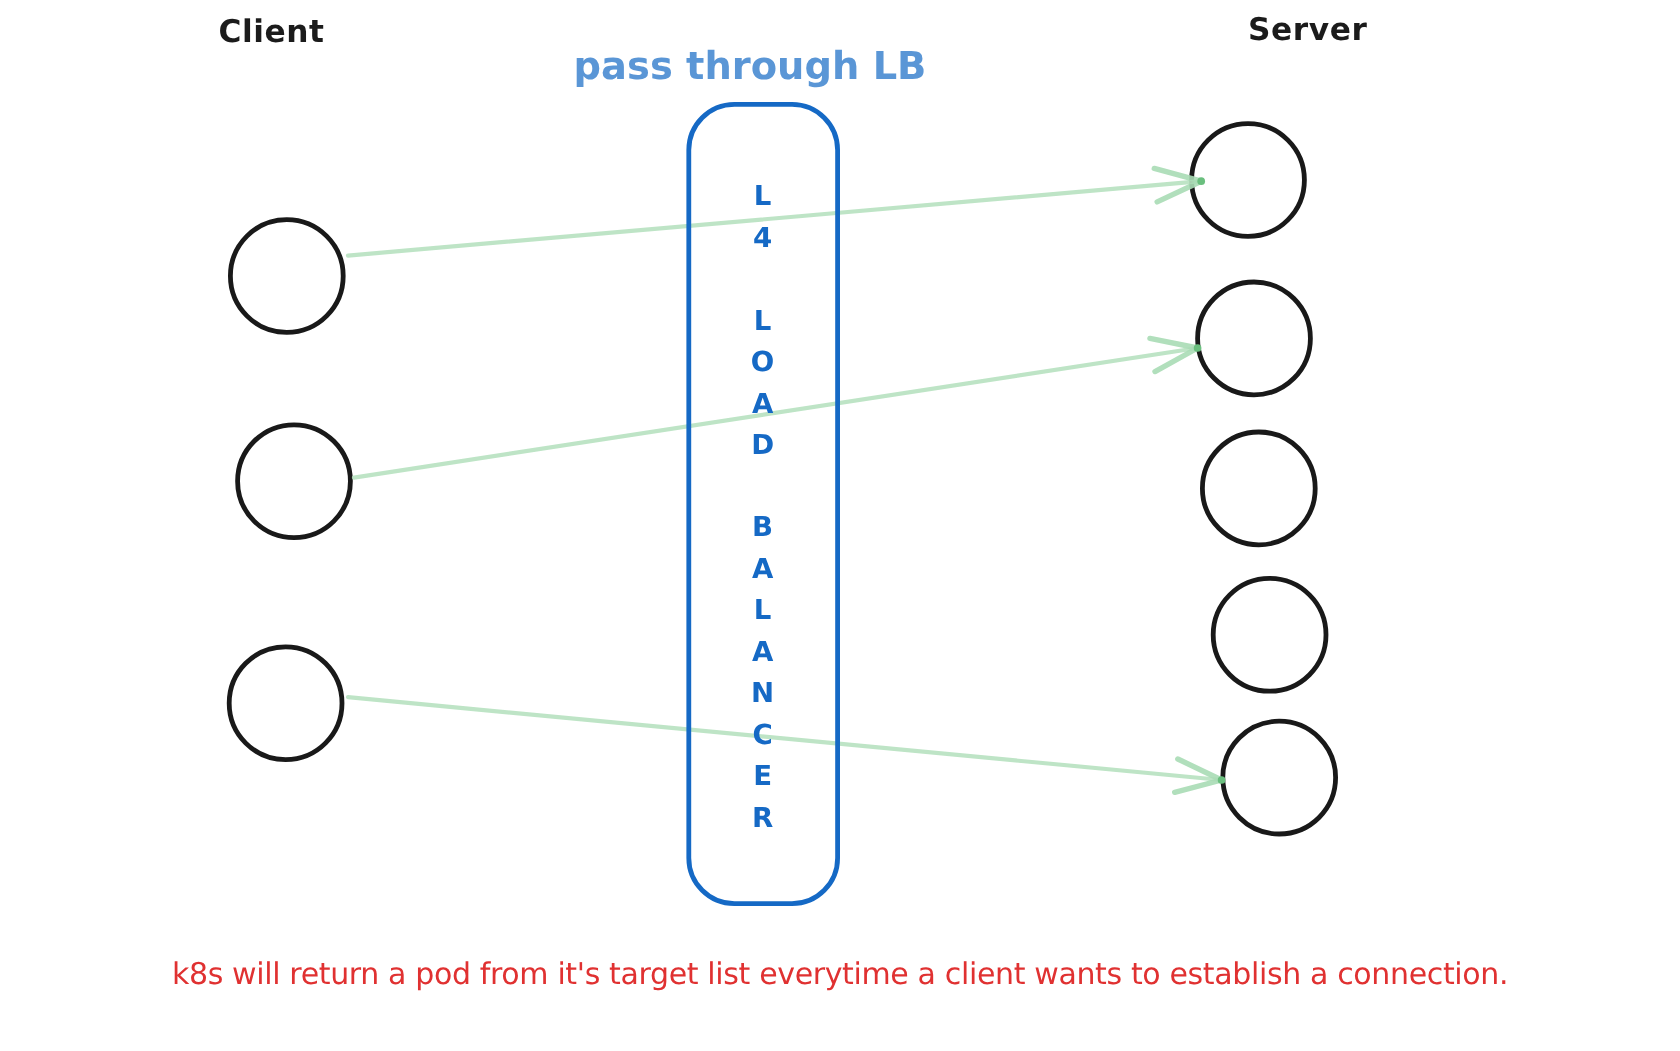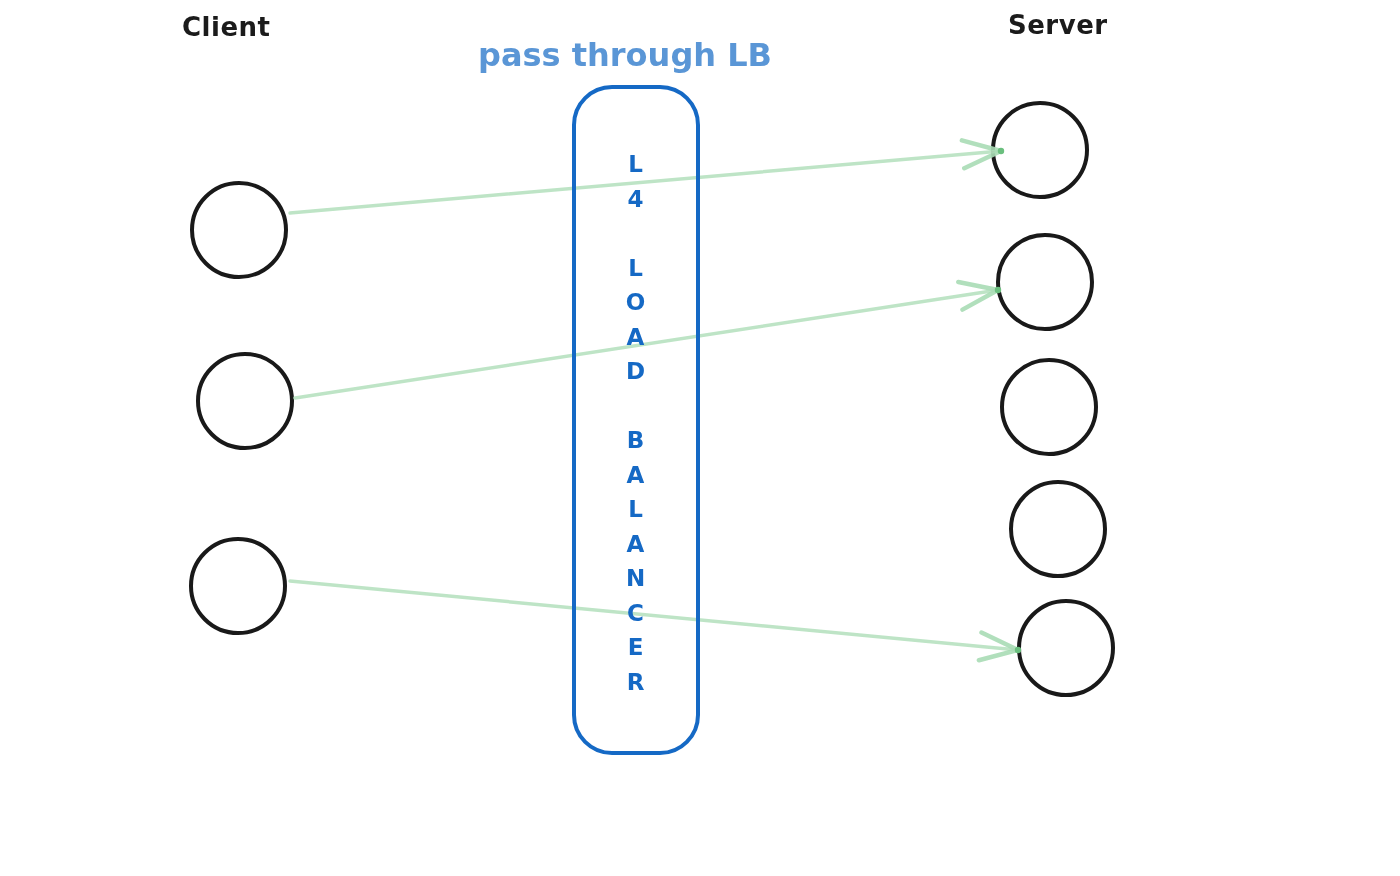--- a/index.html
+++ b/index.html
@@ -16,21 +16,21 @@
     overflow: hidden;
   }
   .col-label {
     position: absolute;
     color: #1b1b1b;
     font-size: 26px;
     font-weight: 600;
     letter-spacing: 0.5px;
   }
   .col-label.client { left: 182px; top: 12px; }
-  .col-label.server { left: 1008px; top: 10px; }
+  .col-label.server { left: 1040px; top: 10px; }
   .lb-caption {
     position: absolute;
     left: 445px;
     top: 36px;
     width: 360px;
     text-align: center;
     color: #5a96d6;
     font-size: 32px;
     font-weight: 600;
   }
@@ -156,15 +156,16 @@
 A
 L
 A
 N
 C
 E
 R</div>
   </div>
 
   <div class="note">
+    <div>k8s will return a pod from it's target list everytime a client wants to establish a connection.</div>
   </div>
 
 </div>
 
 </body></html>

